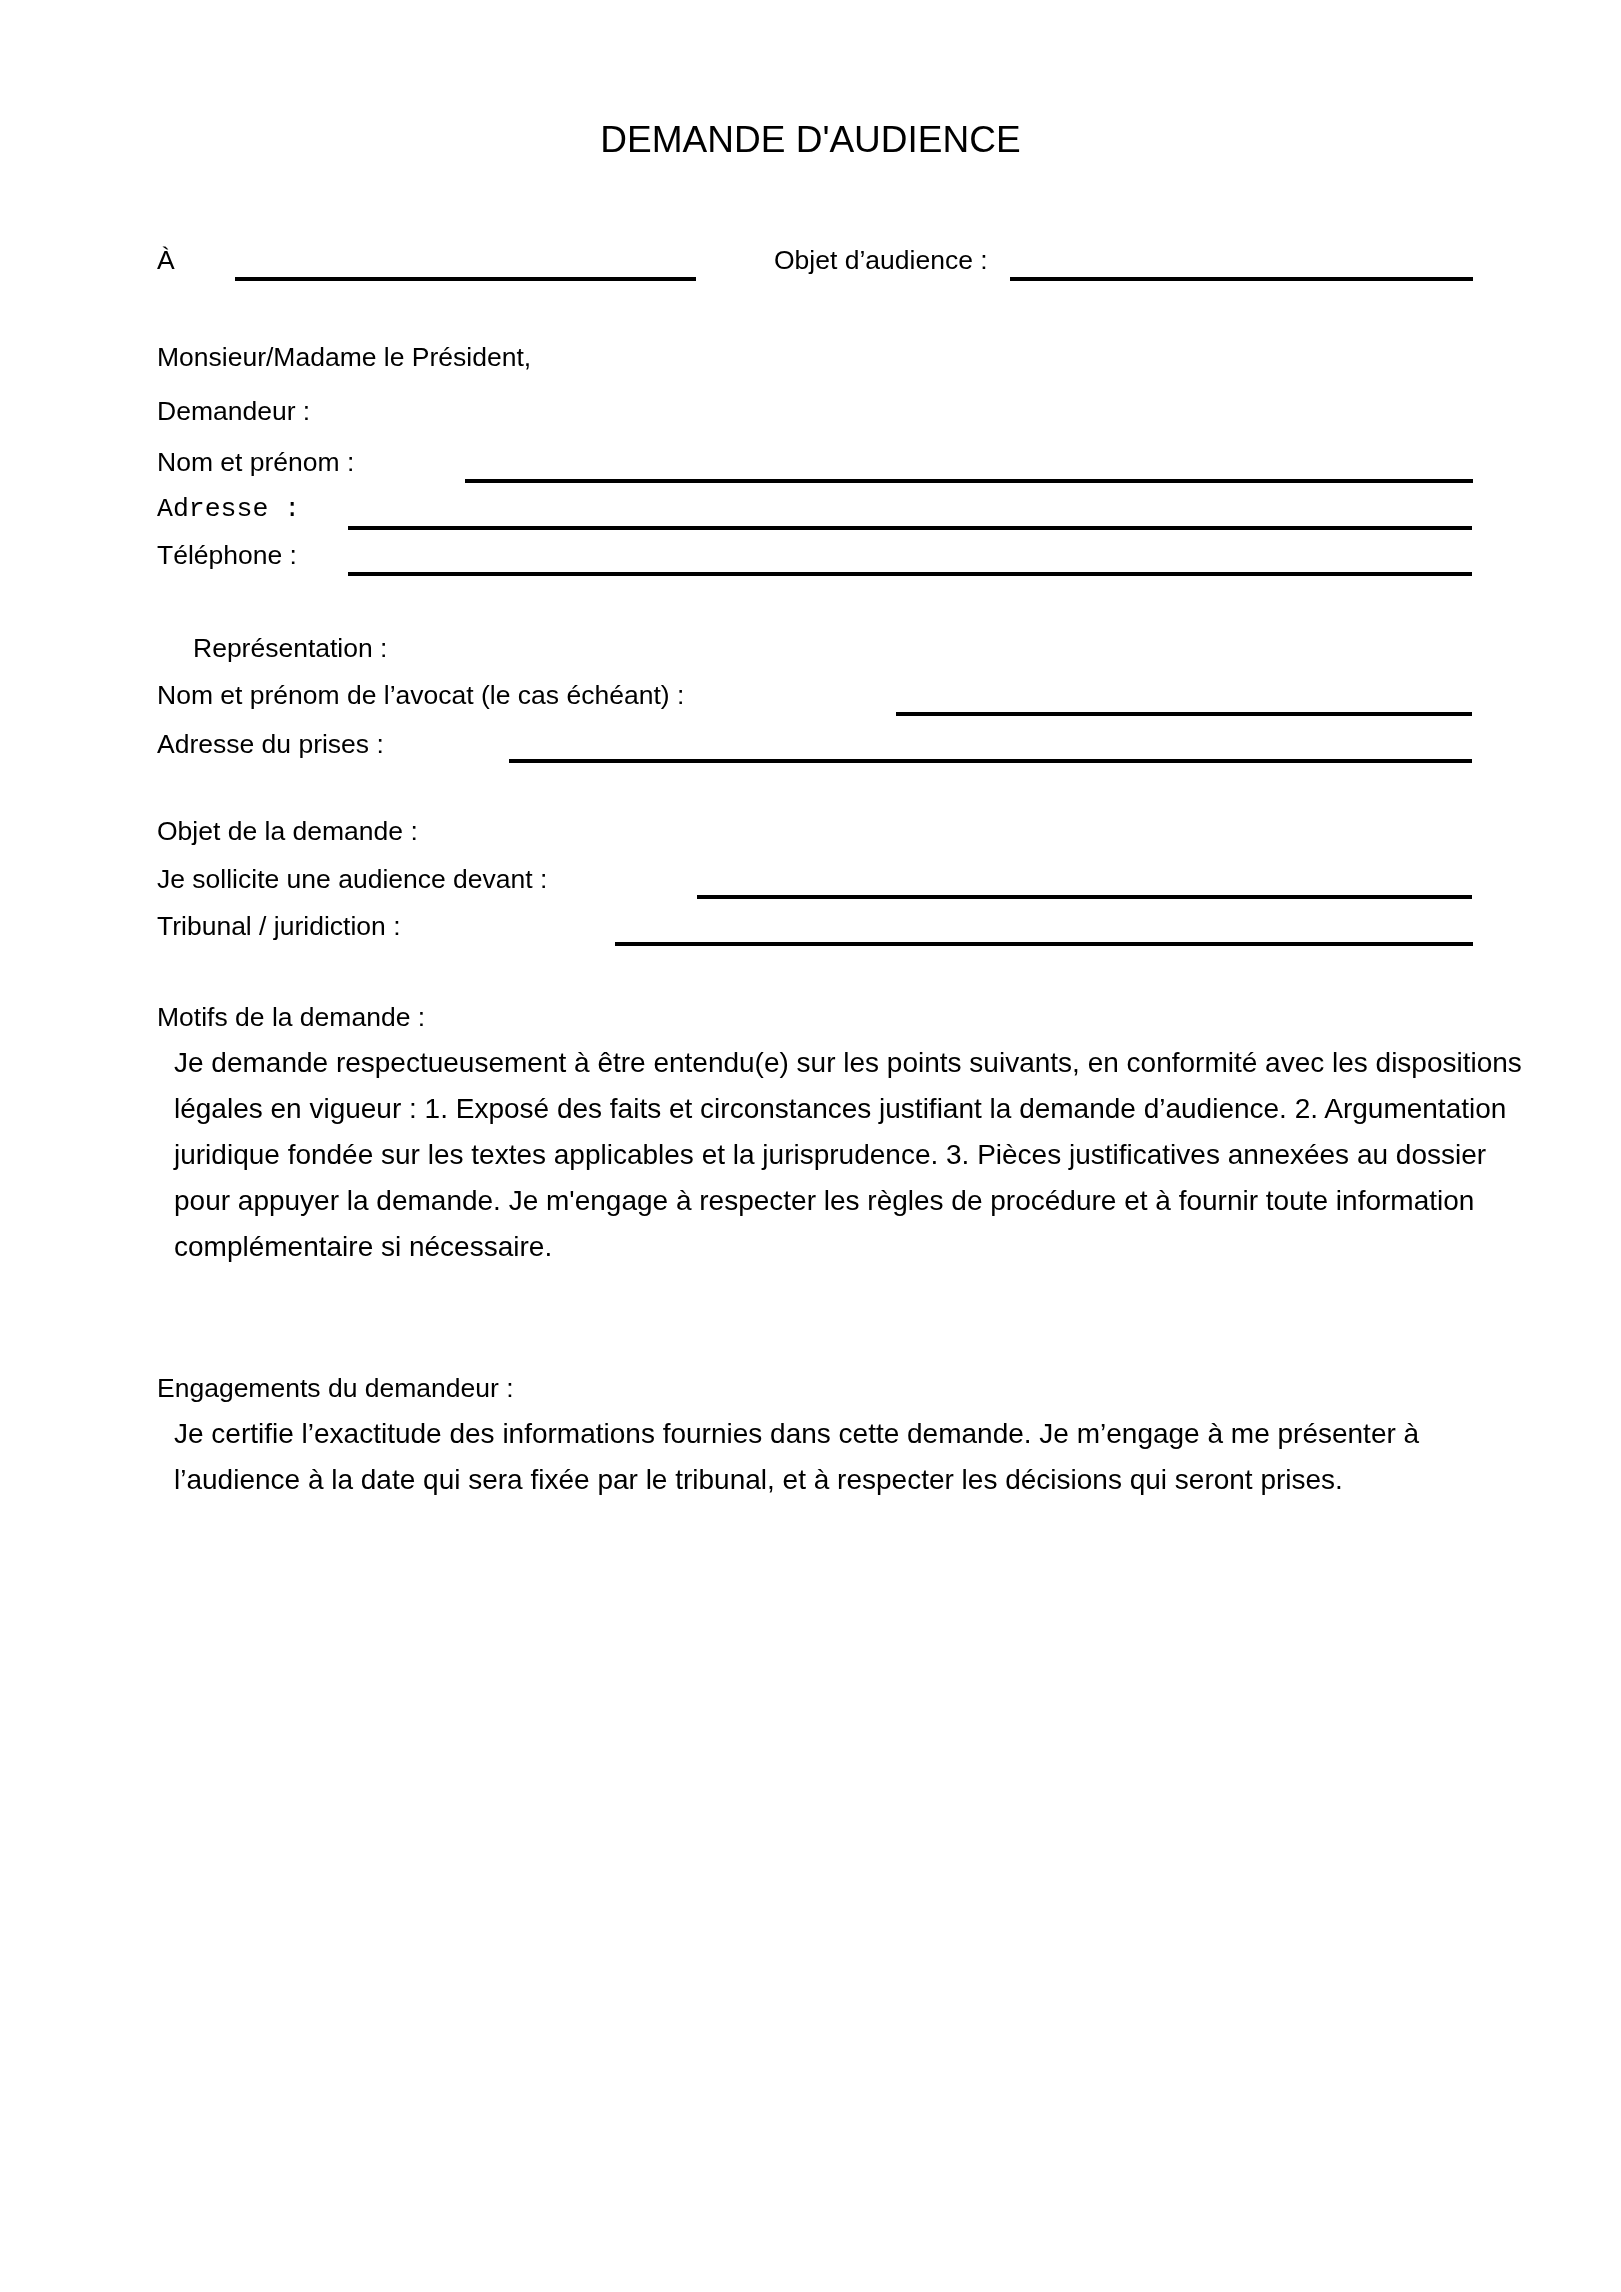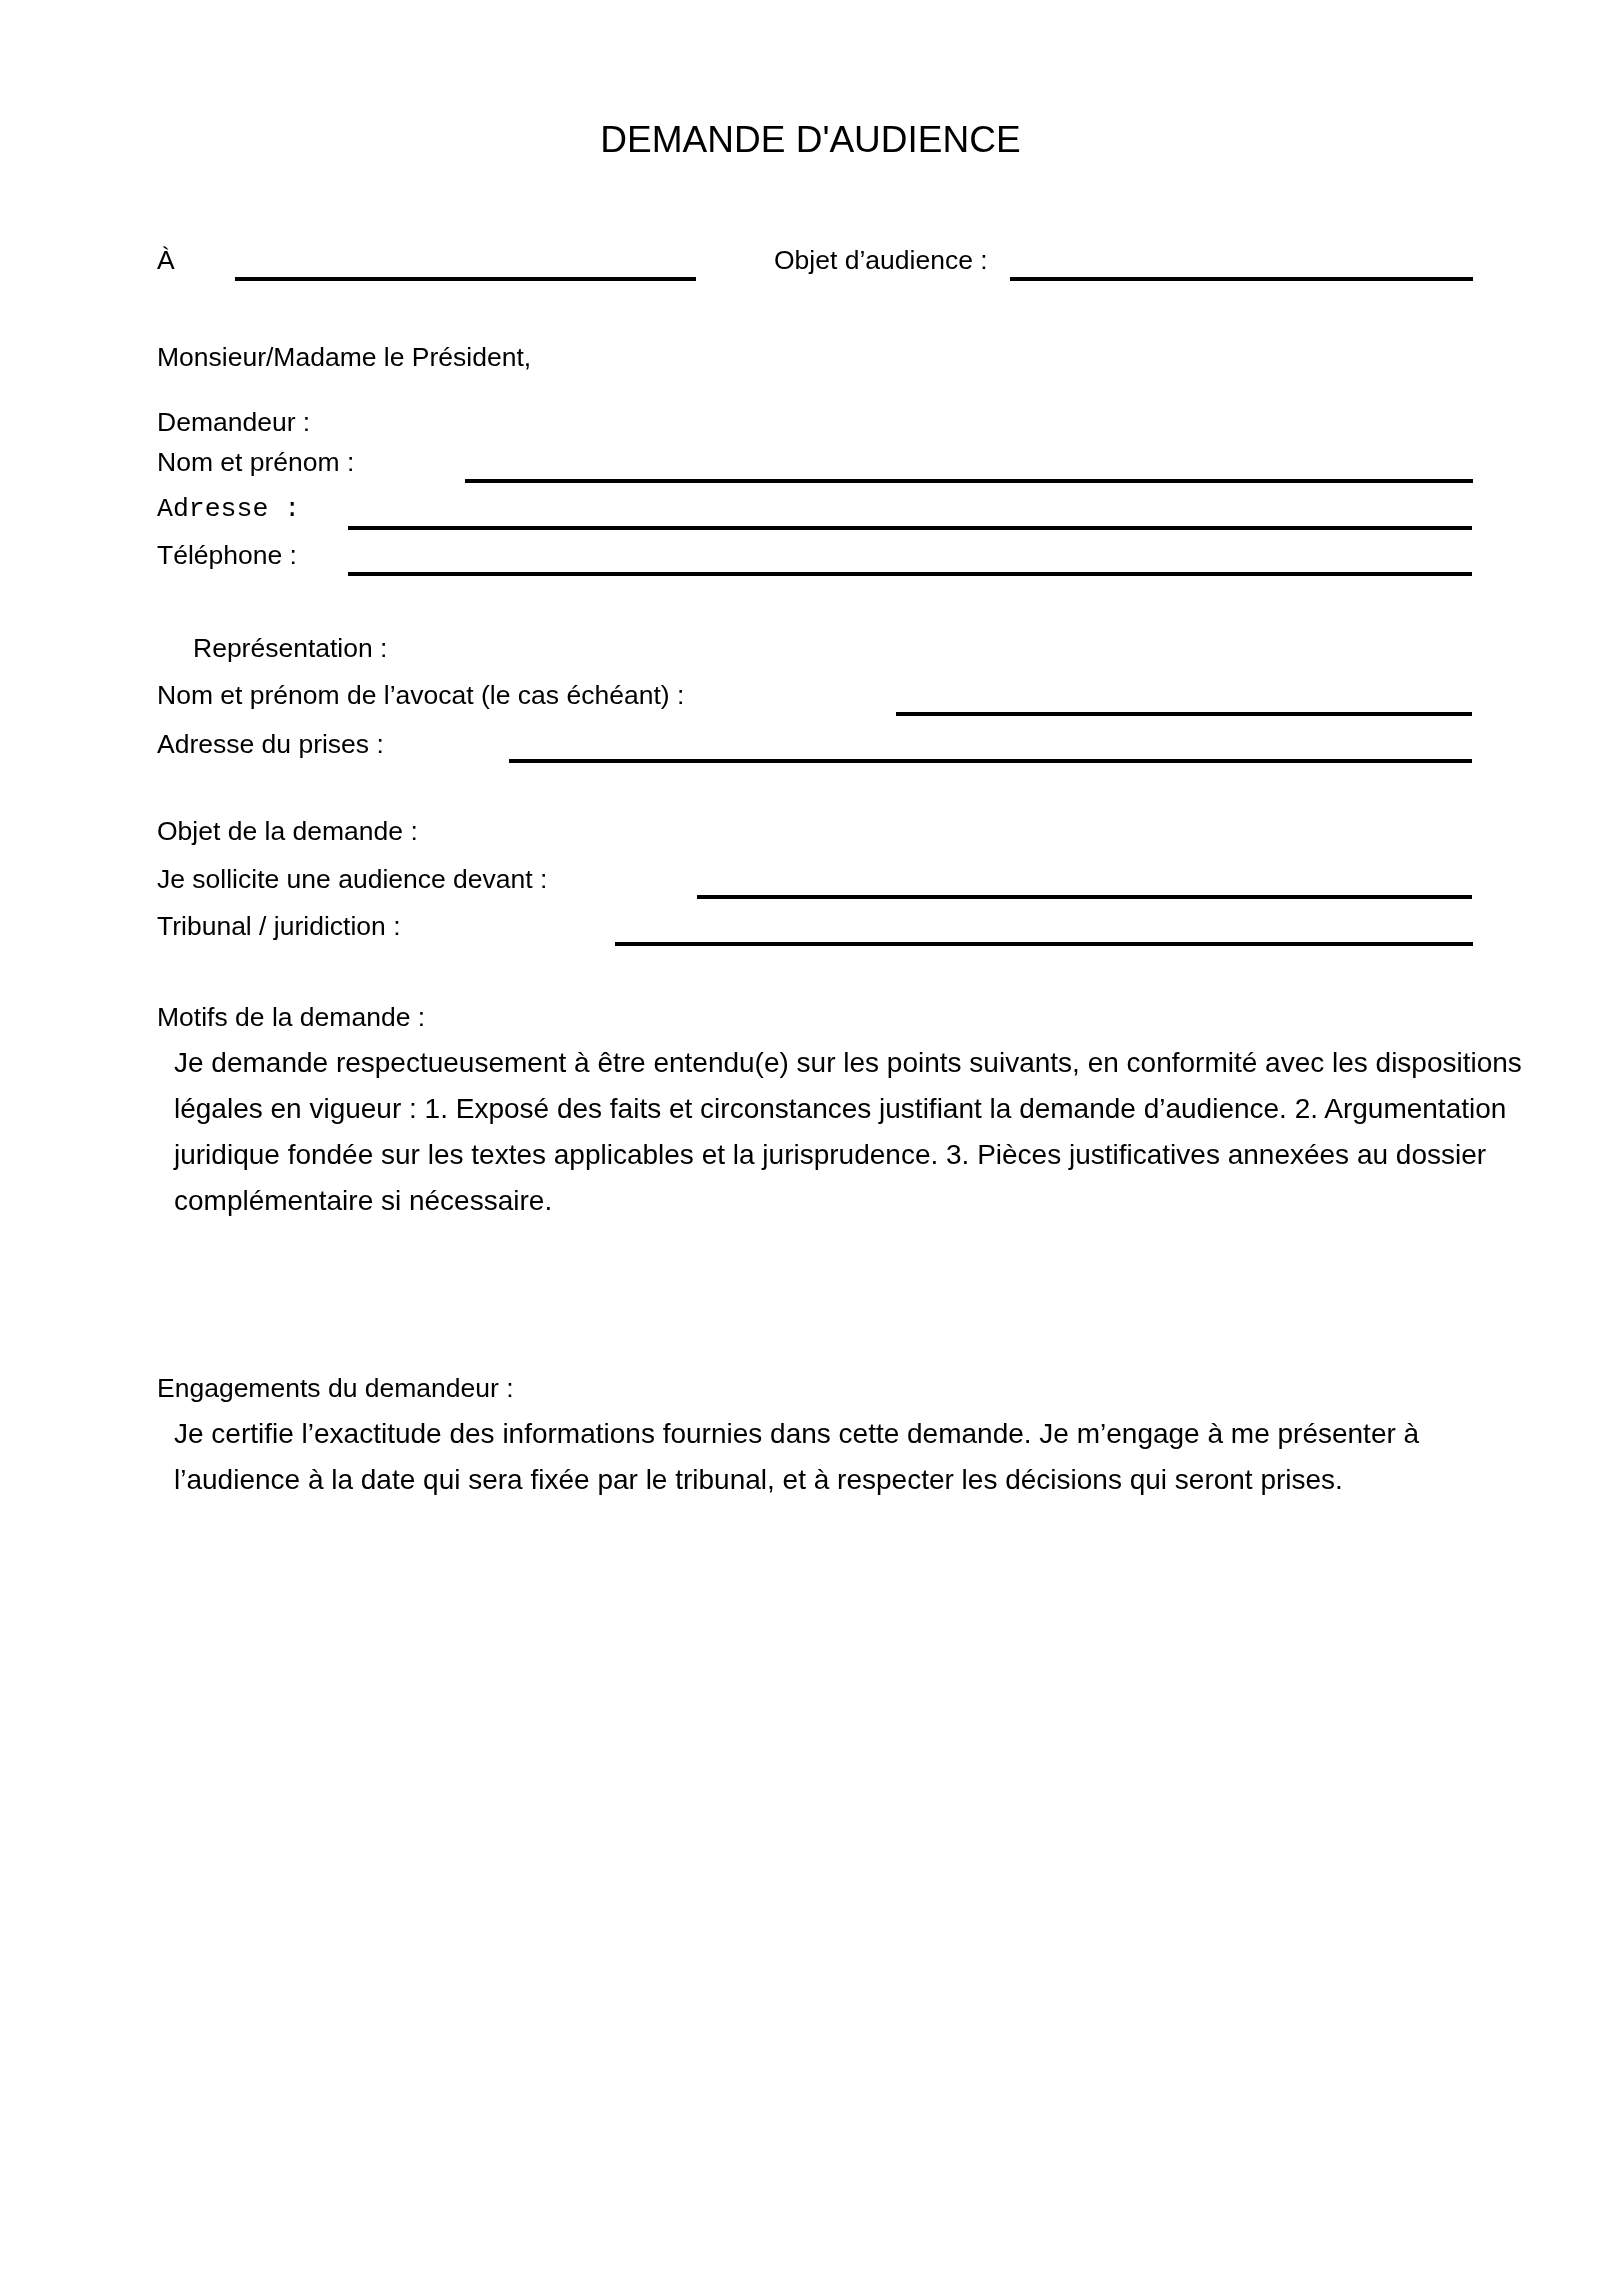--- a/index.html
+++ b/index.html
@@ -49,21 +49,21 @@
 
   <div class="title" style="top:117px;">DEMANDE D'AUDIENCE</div>
 
   <div class="t" style="left:157px;top:244px;">À</div>
   <div class="blank" style="left:235px;top:277px;width:461px;"></div>
   <div class="t" style="left:774px;top:244px;">Objet d’audience :</div>
   <div class="blank" style="left:1010px;top:277px;width:463px;"></div>
 
   <div class="t" style="left:157px;top:341px;">Monsieur/Madame le Président,</div>
 
-  <div class="t" style="left:157px;top:406px;">Demandeur :</div>
+  <div class="t" style="left:157px;top:395px;">Demandeur :</div>
 
   <div class="t" style="left:157px;top:446px;">Nom et prénom :</div>
   <div class="blank" style="left:465px;top:479px;width:1008px;"></div>
 
   <div class="t" style="left:157px;top:493px;font-family:Liberation Mono, monospace;">Adresse :</div>
   <div class="blank" style="left:348px;top:526px;width:1124px;"></div>
 
   <div class="t" style="left:157px;top:539px;">Téléphone :</div>
   <div class="blank" style="left:348px;top:572px;width:1124px;"></div>
 
@@ -82,20 +82,21 @@
 
   <div class="t" style="left:157px;top:910px;">Tribunal / juridiction :</div>
   <div class="blank" style="left:615px;top:942px;width:858px;"></div>
 
   <div class="t" style="left:157px;top:1001px;">Motifs de la demande :</div>
 
   <div class="para" style="top:1040px;">
     <div>Je demande respectueusement à être entendu(e) sur les points suivants, en conformité avec les dispositions</div>
     <div>légales en vigueur : 1. Exposé des faits et circonstances justifiant la demande d’audience. 2. Argumentation</div>
     <div>juridique fondée sur les textes applicables et la jurisprudence. 3. Pièces justificatives annexées au dossier</div>
+    <div>pour appuyer la demande. Je m'engage à respecter les règles de procédure et à fournir toute information</div>
     <div>complémentaire si nécessaire.</div>
   </div>
 
   <div class="t" style="left:157px;top:1372px;">Engagements du demandeur :</div>
 
   <div class="para" style="top:1411px;">
     <div>Je certifie l’exactitude des informations fournies dans cette demande. Je m’engage à me présenter à</div>
     <div>l’audience à la date qui sera fixée par le tribunal, et à respecter les décisions qui seront prises.</div>
   </div>
 

